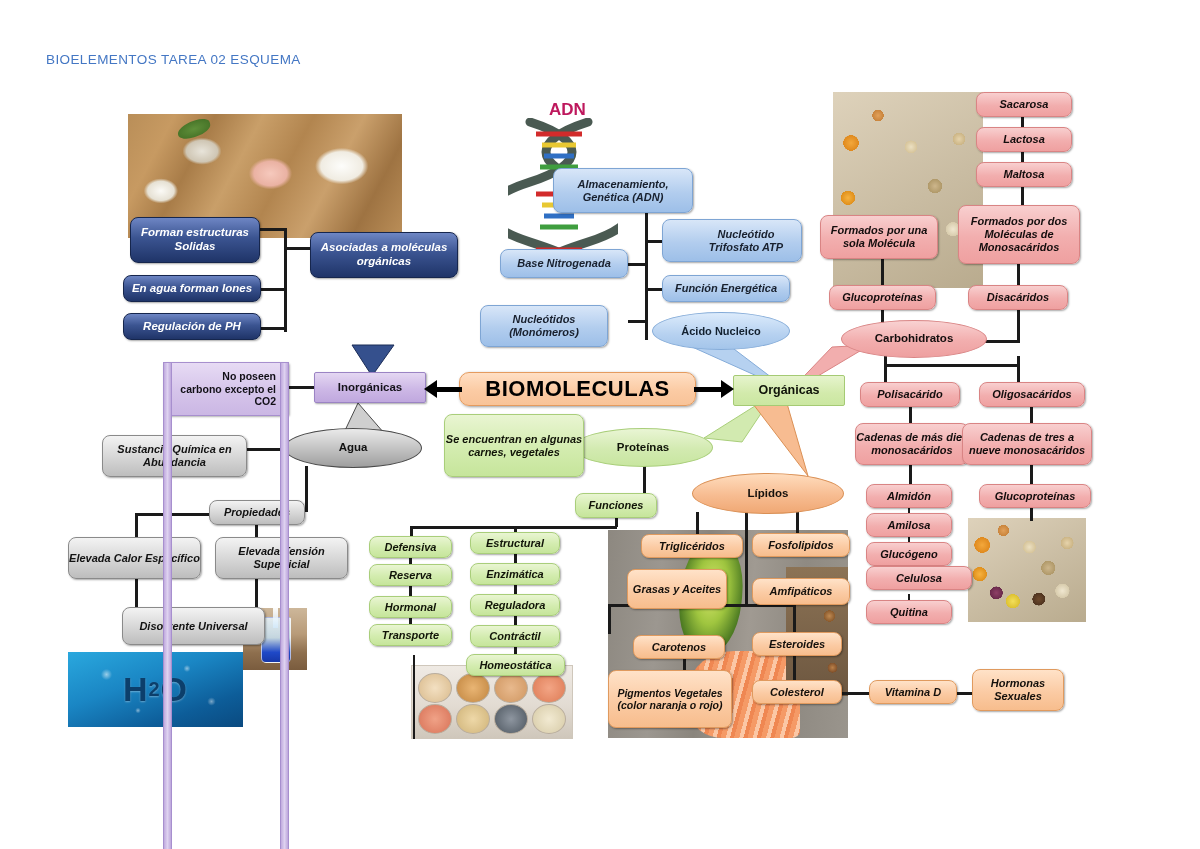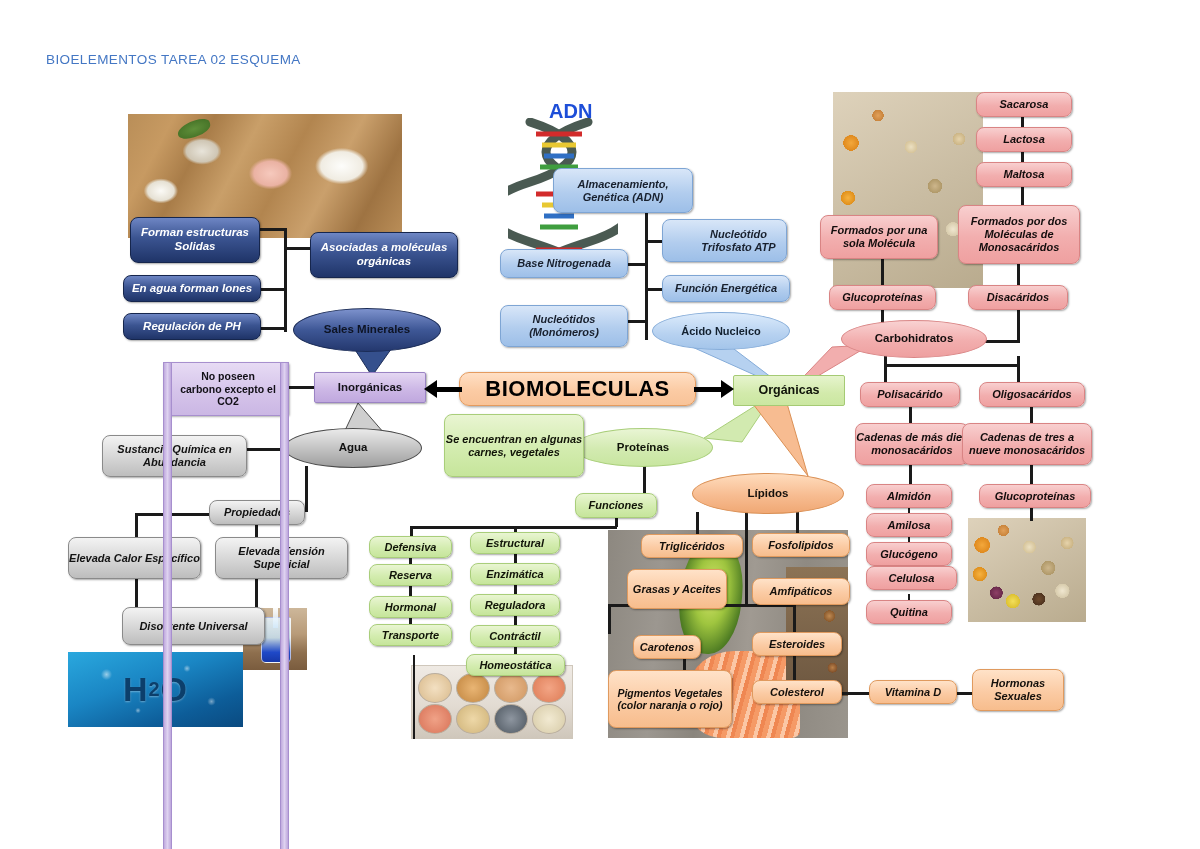--- a/index.html
+++ b/index.html
@@ -80,21 +80,21 @@
   
   .central{background:linear-gradient(180deg,#ffdfc4 0%,#fbcba4 55%,#f8c398 100%);
         color:#000;font-weight:bold;font-size:22px;letter-spacing:.5px;
         border:1px solid #e59b5e;border-radius:10px;
         box-shadow:1px 1px 3px rgba(0,0,0,.4);}
 
   .lav-scroll{background:linear-gradient(180deg,#e7dbf4 0%,#d5c4ea 55%,#cbb7e4 100%);
         border:1px solid #a78fce;color:#110f16;font-weight:bold;font-size:11.5px;
         text-align:left;justify-content:flex-start;padding-left:10px;border-radius:3px;
         box-shadow:1px 1px 2px rgba(0,0,0,.3);}
-  .lav-scroll span{text-align:center;}
+  .lav-scroll span{text-align:right;}
   .scroll-edge{position:absolute;top:0;width:9px;height:100%;
         background:linear-gradient(90deg,#c0aade,#ded2f0,#bda6dc);
         border:1px solid #a78fce;box-sizing:border-box;}
 
   
   .arrow{position:absolute;z-index:7;}
   .arrow .shaft{position:absolute;height:5px;background:#000;top:50%;margin-top:-2.5px;}
   .arrow .head{position:absolute;top:50%;width:0;height:0;
         border-top:9px solid transparent;border-bottom:9px solid transparent;margin-top:-9px;}
   .head.rt{border-left:13px solid #000;right:0;}
@@ -164,21 +164,21 @@
      radial-gradient(circle 9px at 52% 28%, #ece0c2 0%, #d6c49a 70%, rgba(0,0,0,0) 72%),
      radial-gradient(circle 10px at 68% 48%, #cdb68c 0%, #b09969 70%, rgba(0,0,0,0) 72%),
      radial-gradient(circle 9px at 84% 24%, #e6d3ab 0%, #cbb484 70%, rgba(0,0,0,0) 72%),
      radial-gradient(circle 10px at 80% 70%, #f0e7d0 0%, #d8ccad 70%, rgba(0,0,0,0) 72%),
      radial-gradient(circle 9px at 60% 78%, #6e4a2c 0%, #4f3420 70%, rgba(0,0,0,0) 72%),
      radial-gradient(circle 8px at 30% 12%, #e2a15a 0%, #c9843c 70%, rgba(0,0,0,0) 72%),
      linear-gradient(150deg,#ded2bb,#c9bca2 55%,#b9ab8e 100%);}
 
   
   .dna{position:absolute;z-index:3;}
-  .dna-label{position:absolute;font-weight:bold;font-size:20px;color:#1d4ed8;z-index:4;}
+  .dna-label{position:absolute;font-weight:bold;font-size:17px;color:#be185d;z-index:4;}
 </style>
 </head>
 <body>
 
 <div id="stage">
 
   <div class="doc-title">BIOELEMENTOS  TAREA 02 ESQUEMA</div>
 
   <div class="photo ph-salt" style="left:128px;top:114px;width:274px;height:124px;">
     <div class="leaf"></div>
@@ -246,47 +246,44 @@
   <div class="node r blue" style="left:310px;top:232px;width:148px;height:46px;">
     <span>Asociadas a moléculas orgánicas</span>
   </div>
   <div class="node r blue" style="left:123px;top:275px;width:138px;height:27px;">
     <span>En agua forman Iones</span>
   </div>
   <div class="node r blue" style="left:123px;top:313px;width:138px;height:27px;">
     <span>Regulación de PH</span>
   </div>
 
-  <div class="node ellipse-blue" style="left:293px;top:308px;width:148px;height:44px;">
-    <span>Sales Minerales</span>
-  </div>
   <svg class="tail" style="left:350px;top:343px;" width="46" height="34" viewBox="0 0 46 34">
     <polygon points="2,2 44,2 22,33" fill="#35508d" stroke="#1b2c57" stroke-width="1"></polygon>
   </svg>
 
   <div class="ln lnv" style="left:645px;top:254px;height:86px;"></div>
   <div class="ln lnh" style="left:645px;top:240px;width:20px;"></div>
   <div class="ln lnh" style="left:645px;top:288px;width:20px;"></div>
   <div class="ln lnh" style="left:628px;top:263px;width:19px;"></div>
   <div class="ln lnh" style="left:628px;top:320px;width:19px;"></div>
   <div class="ln lnv" style="left:645px;top:200px;height:56px;"></div>
 
   <div class="node r bluelt" style="left:553px;top:168px;width:140px;height:45px;">
     <span>Almacenamiento, Genética (ADN)</span>
   </div>
-  <div class="node r bluelt" style="left:662px;top:219px;width:125px;height:43px;padding-left:28px;">
+  <div class="node r bluelt" style="left:662px;top:219px;width:140px;height:43px;padding-left:28px;">
     <span>Nucleótido Trifosfato ATP</span>
   </div>
   <div class="node r bluelt" style="left:500px;top:249px;width:128px;height:29px;">
     <span>Base Nitrogenada</span>
   </div>
   <div class="node r bluelt" style="left:662px;top:275px;width:128px;height:27px;">
     <span>Función Energética</span>
   </div>
-  <div class="node r bluelt" style="left:500px;top:305px;width:128px;height:42px;">
+  <div class="node r bluelt" style="left:480px;top:305px;width:128px;height:42px;">
     <span>Nucleótidos (Monómeros)</span>
   </div>
 
   <div class="node ellipse-bluelt" style="left:652px;top:312px;width:138px;height:38px;">
     <span>Ácido Nucleico</span>
   </div>
   <svg class="tail" style="left:690px;top:344px;" width="98" height="48" viewBox="0 0 98 48">
     <polygon points="0,2 40,2 98,46" fill="#b6d1f0" stroke="#84abd8" stroke-width="1"></polygon>
   </svg>
 
@@ -420,21 +417,21 @@
   <div class="ln lnv" style="left:696px;top:512px;height:32px;"></div>
   <div class="ln lnv" style="left:745px;top:512px;height:92px;"></div>
   <div class="ln lnv" style="left:796px;top:512px;height:32px;"></div>
 
   <div class="node r orange" style="left:641px;top:534px;width:102px;height:24px;">
       <span>Triglicéridos</span>
     </div>
   <div class="node r orange" style="left:627px;top:569px;width:100px;height:40px;">
       <span>Grasas y Aceites</span>
     </div>
-  <div class="node r orange" style="left:633px;top:635px;width:68px;height:24px;">
+  <div class="node r orange" style="left:633px;top:635px;width:92px;height:24px;">
       <span>Carotenos</span>
     </div>
   <div class="node r orange" style="left:608px;top:670px;width:124px;height:58px;font-size:10.5px;">
       <span>Pigmentos Vegetales (color naranja o rojo)</span>
     </div>
 
   <div class="node r orange" style="left:752px;top:533px;width:98px;height:24px;">
       <span>Fosfolipidos</span>
     </div>
   <div class="node r orange" style="left:752px;top:578px;width:98px;height:27px;">
@@ -526,21 +523,21 @@
 
   <div class="node r pink" style="left:866px;top:484px;width:86px;height:24px;">
       <span>Almidón</span>
     </div>
   <div class="node r pink" style="left:866px;top:513px;width:86px;height:24px;">
       <span>Amilosa</span>
     </div>
   <div class="node r pink" style="left:866px;top:542px;width:86px;height:24px;">
       <span>Glucógeno</span>
     </div>
-  <div class="node r pink" style="left:866px;top:566px;width:91px;height:24px;">
+  <div class="node r pink" style="left:866px;top:566px;width:106px;height:24px;">
       <span>Celulosa</span>
     </div>
   <div class="node r pink" style="left:866px;top:600px;width:86px;height:24px;">
       <span>Quitina</span>
     </div>
   <div class="ln lnv" style="left:908px;top:507px;height:7px;width:2px;"></div>
   <div class="ln lnv" style="left:908px;top:536px;height:7px;width:2px;"></div>
   <div class="ln lnv" style="left:908px;top:565px;height:7px;width:2px;"></div>
   <div class="ln lnv" style="left:908px;top:594px;height:7px;width:2px;"></div>
 

